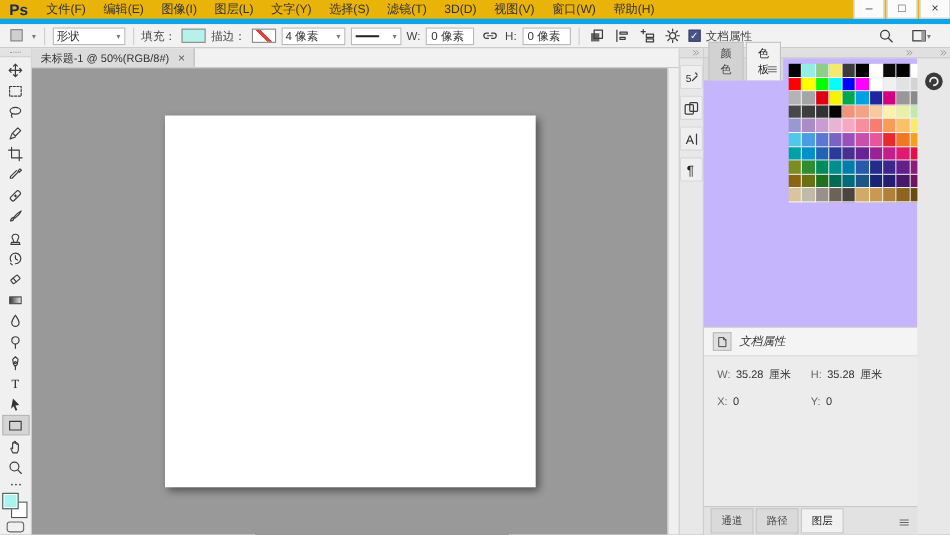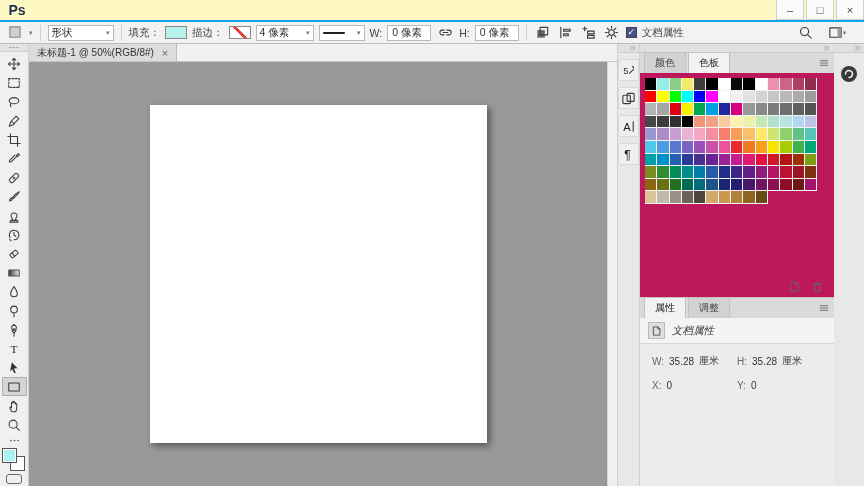--- a/index.html
+++ b/index.html
@@ -1,21 +1,21 @@
 <!DOCTYPE html>
 <html><head>
 <meta charset="utf-8">
 <style>
   * { margin:0; padding:0; box-sizing:border-box; }
   html,body { width:864px; height:486px; overflow:hidden; }
   body { font-family:"Liberation Sans","DejaVu Sans",sans-serif; font-size:11px; color:#2b2b2b; background:#f0f0f0; }
   svg { display:block; fill:none; stroke:#3c3c3c; stroke-width:1.2; stroke-linecap:round; stroke-linejoin:round; }
 
   
-  .menubar { height:22px; background:#fef9c3; border-bottom:2px solid #0ea5e9; display:flex; align-items:center; }
+  .menubar { height:22px; background:#eab308; border-bottom:5px solid #0ea5e9; display:flex; align-items:center; }
   .ps-logo { width:34px; text-align:center; font-weight:bold; font-size:14px; color:#1d2e52; }
   .menus { display:flex; height:100%; align-items:center; }
   .menu-item { padding:0 8px; height:100%; display:flex; align-items:center; cursor:default; color:#333; }
   .winctl { margin-left:auto; display:flex; height:100%; }
   .winbtn { width:28px; height:100%; display:flex; align-items:center; justify-content:center; color:#444; font-size:11px; border:1px solid #cfcfcf; border-top:none; margin-left:2px; background:#fbfbfb; }
 
   
   .optionsbar { height:22px; background:#f2f2f2; border-bottom:1px solid #bcbcbc; display:flex; align-items:center; padding:0 6px; gap:5px; }
   .ob-sep { width:1px; height:16px; background:#cfcfcf; margin:0 2px; }
   .ob-label { color:#444; white-space:nowrap; font-size:10.5px; }
@@ -70,21 +70,21 @@
   .panels { width:194px; background:#ececec; display:flex; flex-direction:column; }
   .pan-grip { height:9px; background:#e0e0e0; border-bottom:1px solid #cdcdcd; display:flex; justify-content:flex-end; align-items:center; padding-right:3px; }
   .pan-grip svg { width:9px; height:8px; stroke:#777; }
 
   .ptabs { height:20px; background:#dadada; display:flex; align-items:flex-end; padding-left:4px; position:relative; }
   .ptab { padding:3px 10px; font-size:10px; color:#444; background:#d2d2d2; border:1px solid #c2c2c2; border-bottom:none; margin-right:2px; }
   .ptab.active { background:#f2f2f2; color:#222; }
   .pmenu { position:absolute; right:4px; top:4px; }
   .pmenu svg { width:12px; height:12px; stroke:#666; }
 
-  .swpanel { height:245px; background:#be185d; border-bottom:1px solid #c8c8c8; display:flex; flex-direction:column; }
+  .swpanel { height:245px; background:#c4b5fd; border-bottom:1px solid #c8c8c8; display:flex; flex-direction:row; }
   .swatch-grid { padding:5px 0 0 5px; }
   .sw-row { display:flex; }
   .sw { width:12.3px; height:12.6px; border-right:1px solid #f4f4f4; border-bottom:1px solid #f4f4f4; }
   .sw-footer { margin-top:auto; display:flex; justify-content:flex-end; gap:10px; padding:3px 10px 4px 0; }
   .sw-footer svg { width:13px; height:13px; stroke:#666; }
 
   .proppanel { height:162px; background:#ececec; display:flex; flex-direction:column; }
   .prop-header { display:flex; align-items:center; gap:7px; background:#f4f4f4; border-bottom:1px solid #d8d8d8; padding:4px 8px; }
   .prop-header .dicon { width:17px; height:17px; background:#e0e0e0; border:1px solid #bbb; display:flex; align-items:center; justify-content:center; }
   .prop-header .dicon svg { width:11px; height:12px; }
@@ -102,20 +102,33 @@
 
   .ccstrip { width:30px; background:#e8e8e8; display:flex; flex-direction:column; align-items:center; }
   .cc-grip { width:100%; height:9px; background:#e0e0e0; border-bottom:1px solid #cdcdcd; display:flex; justify-content:flex-end; align-items:center; padding-right:2px; }
   .cc-logo { margin-top:12px; width:18px; height:18px; }
 </style>
 </head>
 <body>
 
 <div class="menubar">
   <span class="ps-logo">Ps</span>
+  <div class="menus" id="menus">
+      <div class="menu-item">文件(F)</div>
+      <div class="menu-item">编辑(E)</div>
+      <div class="menu-item">图像(I)</div>
+      <div class="menu-item">图层(L)</div>
+      <div class="menu-item">文字(Y)</div>
+      <div class="menu-item">选择(S)</div>
+      <div class="menu-item">滤镜(T)</div>
+      <div class="menu-item">3D(D)</div>
+      <div class="menu-item">视图(V)</div>
+      <div class="menu-item">窗口(W)</div>
+      <div class="menu-item">帮助(H)</div>
+    </div>
   <div class="winctl">
     <div class="winbtn">–</div>
     <div class="winbtn">□</div>
     <div class="winbtn">×</div>
   </div>
 </div>
 
 <div class="optionsbar">
   <div class="ob-icon">
     <svg viewBox="0 0 16 16">
@@ -572,29 +585,20 @@
         <div>
           <svg viewBox="0 0 16 16">
               <path d="M4.5 5h7l-.7 9H5.2z"></path>
               <path d="M3.5 5h9M6.5 5V3.5h3V5"></path>
             </svg>
         </div>
       </div>
     </div>
 
     <div class="proppanel">
-      <div class="ptabs">
-        <div class="ptab active">属性</div>
-        <div class="ptab">调整</div>
-        <div class="pmenu">
-          <svg viewBox="0 0 16 16">
-              <path d="M3 5h10M3 8h10M3 11h10"></path>
-            </svg>
-        </div>
-      </div>
       <div class="prop-header">
         <div class="dicon">
           <svg viewBox="0 0 16 16">
               <path d="M4 2h6l3 3v9H4z"></path>
               <path d="M10 2v3h3"></path>
             </svg>
         </div>
         <span class="prop-title">文档属性</span>
       </div>
       <div class="prop-fields">
@@ -612,20 +616,30 @@
           <span class="lab">X:</span>
           <span class="val">0</span>
         </div>
         <div class="pf">
           <span class="lab">Y:</span>
           <span class="val">0</span>
         </div>
       </div>
     </div>
 
+    <div class="bottomtabs">
+      <div class="btab">通道</div>
+      <div class="btab">路径</div>
+      <div class="btab active">图层</div>
+      <div class="pmenu">
+        <svg viewBox="0 0 16 16">
+            <path d="M3 5h10M3 8h10M3 11h10"></path>
+          </svg>
+      </div>
+    </div>
   </div>
 
   <div class="ccstrip">
     <div class="cc-grip">
       <svg viewBox="0 0 16 16">
           <path d="M4 4l4 4-4 4M9 4l4 4-4 4"></path>
         </svg>
     </div>
     <div class="cc-logo">
       <svg viewBox="0 0 18 18">

